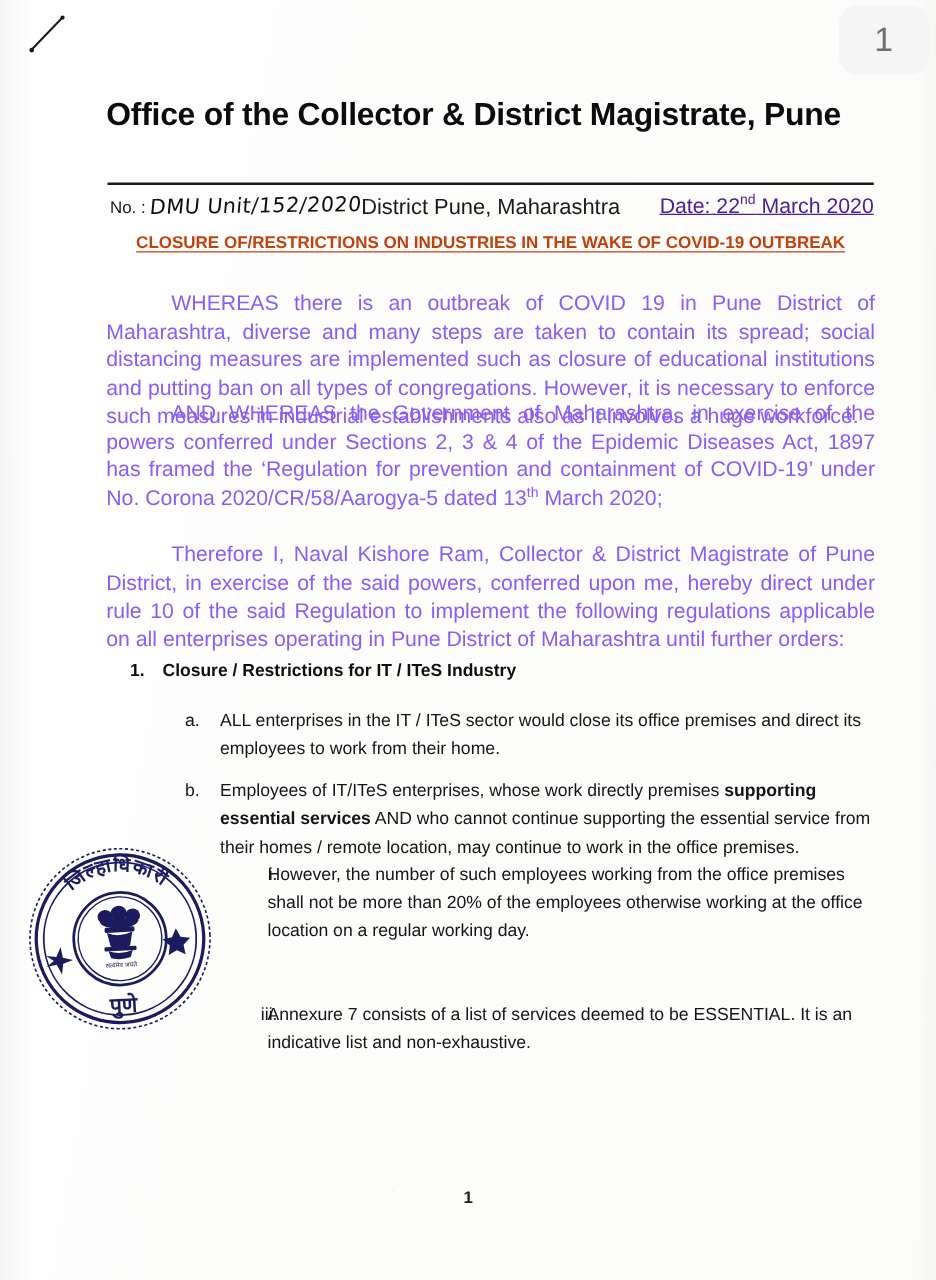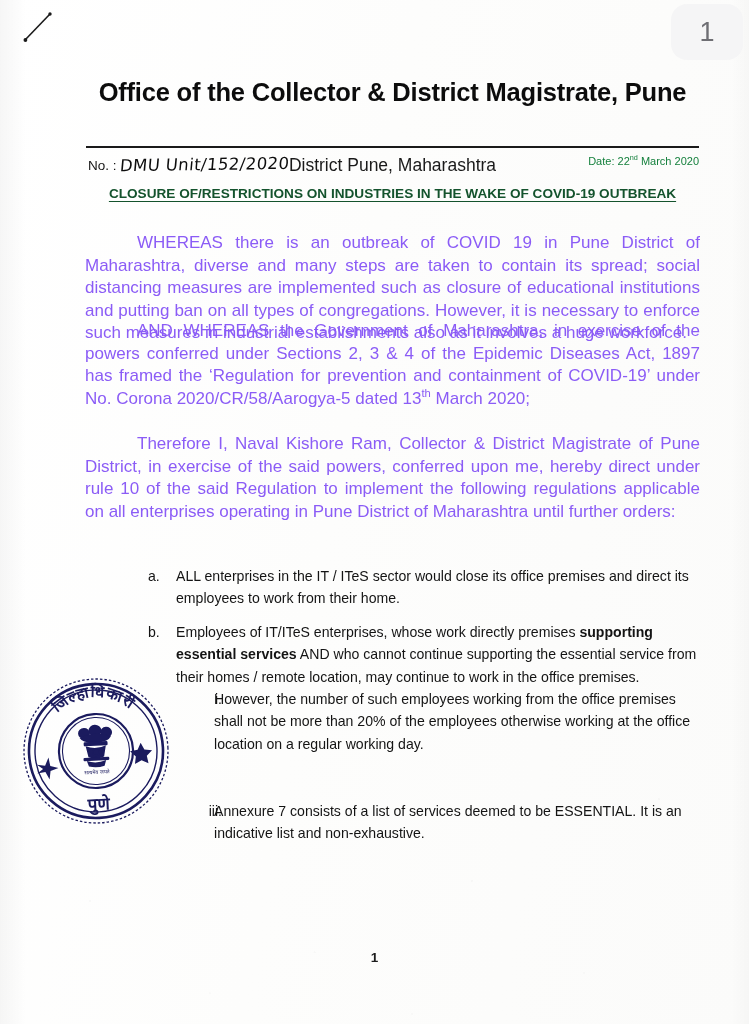--- a/index.html
+++ b/index.html
@@ -77,21 +77,20 @@
     width: 749px;
     height: 1024px;
     z-index: 10;
   }
 
   .org-title {
     position: absolute;
     left: 85px;
     top: 78px;
     width: 615px;
-    text-align: center;
     font-size: 25.5px;
     font-weight: bold;
     letter-spacing: -0.2px;
     color: #0c0c0c;
   }
   .org-subtitle {
     position: absolute;
     left: 85px;
     top: 115px;
     width: 615px;
@@ -122,40 +121,41 @@
     font-size: 16.5px;
     letter-spacing: 0.4px;
     color: #0d0d0d;
     display: inline-block;
     transform: skewX(-6deg) rotate(-0.8deg);
   }
   .doc-date {
     position: absolute;
     right: 50px;
     top: 155px;
-    font-size: 11px;
-    color: #15803d;
+    font-size: 17px;
+    color: #4c1d95;
     white-space: nowrap;
+    text-decoration: underline;
   }
   .doc-date sup, .sup {
     font-size: 0.66em;
     vertical-align: super;
     line-height: 0;
   }
 
   .doc-title {
     position: absolute;
     left: 85px;
     top: 183px;
     width: 615px;
     text-align: center;
     font-size: 13.6px;
     font-weight: bold;
     line-height: 21px;
-    color: #14532d;
+    color: #c2410c;
   }
   .doc-title span {
     text-decoration: underline;
     text-underline-offset: 2.5px;
   }
 
   .body-block {
     position: absolute;
     left: 85px;
     width: 615px;
@@ -291,20 +291,23 @@
       <span>CLOSURE OF/RESTRICTIONS ON INDUSTRIES IN THE WAKE OF COVID-19 OUTBREAK</span><br>
     </div>
 
     <div class="body-block indent p1">WHEREAS there is an outbreak of COVID 19 in Pune District of Maharashtra, diverse and many steps are taken to contain its spread; social distancing measures are implemented such as closure of educational institutions and putting ban on all types of congregations. However, it is necessary to enforce such measures in industrial establishments also as it involves a huge workforce.</div>
 
     <div class="body-block indent p2"><span>AND WHEREAS the Government of Maharashtra, in exercise of the powers conferred under Sections 2, 3 &amp; 4 of the Epidemic Diseases Act, 1897 has framed the ‘Regulation for prevention and containment of COVID-19’ under No. Corona 2020/CR/58/Aarogya-5 dated 13</span><span class="sup">th</span><span> March 2020;</span></div>
 
 
     <div class="body-block indent p4">Therefore I, Naval Kishore Ram, Collector &amp; District Magistrate of Pune District, in exercise of the said powers, conferred upon me, hereby direct under rule 10 of the said Regulation to implement the following regulations applicable on all enterprises operating in Pune District of Maharashtra until further orders:</div>
 
+    <div class="section-1">
+      <span class="marker">1.</span><span>Closure / Restrictions for IT / ITeS Industry</span>
+    </div>
 
     <div class="lvl-a item-a">
       <span class="marker">a.</span>
       <span class="txt">ALL enterprises in the IT / ITeS sector would close its office premises and direct its employees to work from their home.</span>
     </div>
 
     <div class="lvl-a item-b">
       <span class="marker">b.</span>
       <span class="txt"><span>Employees of IT/ITeS enterprises, whose work directly premises </span><strong>supporting essential services</strong><span> AND who cannot continue supporting the essential service from their homes / remote location, may continue to work in the office premises.</span></span>
     </div>

